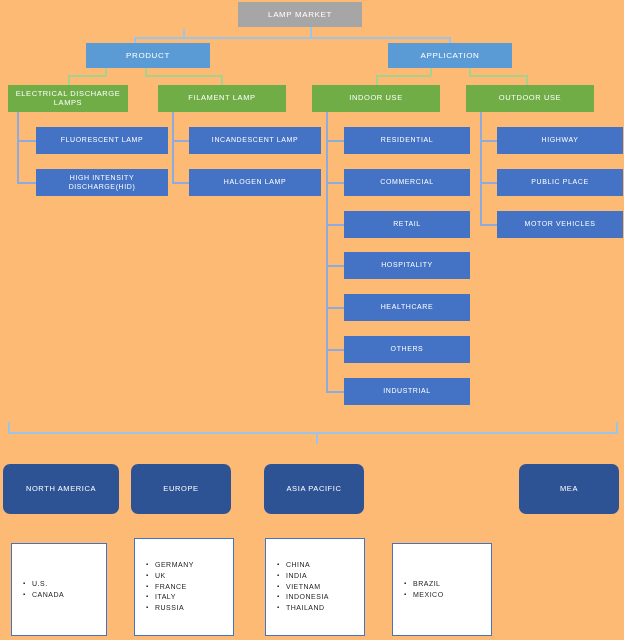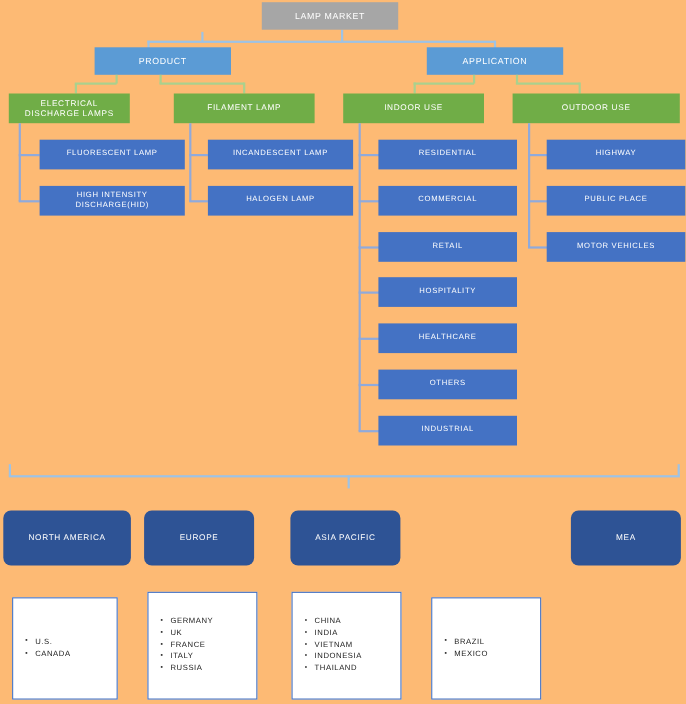--- a/index.html
+++ b/index.html
@@ -119,24 +119,24 @@
   <div class="ln ln-green" style="left:145px; top:68px; width:1.5px; height:8px;"></div>
   <div class="ln ln-green" style="left:221px; top:75px; width:1.5px; height:10px;"></div>
 
   <div class="ln ln-green" style="left:376px; top:75px; width:55px; height:1.5px;"></div>
   <div class="ln ln-green" style="left:430px; top:68px; width:1.5px; height:8px;"></div>
   <div class="ln ln-green" style="left:376px; top:75px; width:1.5px; height:10px;"></div>
   <div class="ln ln-green" style="left:469px; top:75px; width:58px; height:1.5px;"></div>
   <div class="ln ln-green" style="left:469px; top:68px; width:1.5px; height:8px;"></div>
   <div class="ln ln-green" style="left:526px; top:75px; width:1.5px; height:10px;"></div>
 
-  <div class="node node-l2" style="left:8px; top:85px; width:110px; height:27px;">ELECTRICAL DISCHARGE LAMPS</div>
+  <div class="node node-l2" style="left:8px; top:85px; width:120px; height:27px;">ELECTRICAL DISCHARGE LAMPS</div>
   <div class="node node-l2" style="left:158px; top:85px; width:128px; height:27px;">FILAMENT LAMP</div>
   <div class="node node-l2" style="left:312px; top:85px; width:128px; height:27px;">INDOOR USE</div>
-  <div class="node node-l2" style="left:466px; top:85px; width:152px; height:27px;">OUTDOOR USE</div>
+  <div class="node node-l2" style="left:466px; top:85px; width:128px; height:27px;">OUTDOOR USE</div>
 
   <div class="ln ln-blue" style="left:17px; top:112px; width:1.5px; height:71px;"></div>
   <div class="ln ln-blue" style="left:17px; top:140px; width:19px; height:1.5px;"></div>
   <div class="ln ln-blue" style="left:17px; top:182px; width:19px; height:1.5px;"></div>
 
   <div class="ln ln-blue" style="left:172px; top:112px; width:1.5px; height:71px;"></div>
   <div class="ln ln-blue" style="left:172px; top:140px; width:17px; height:1.5px;"></div>
   <div class="ln ln-blue" style="left:172px; top:182px; width:17px; height:1.5px;"></div>
 
   <div class="ln ln-blue" style="left:326px; top:112px; width:1.5px; height:280px;"></div>

